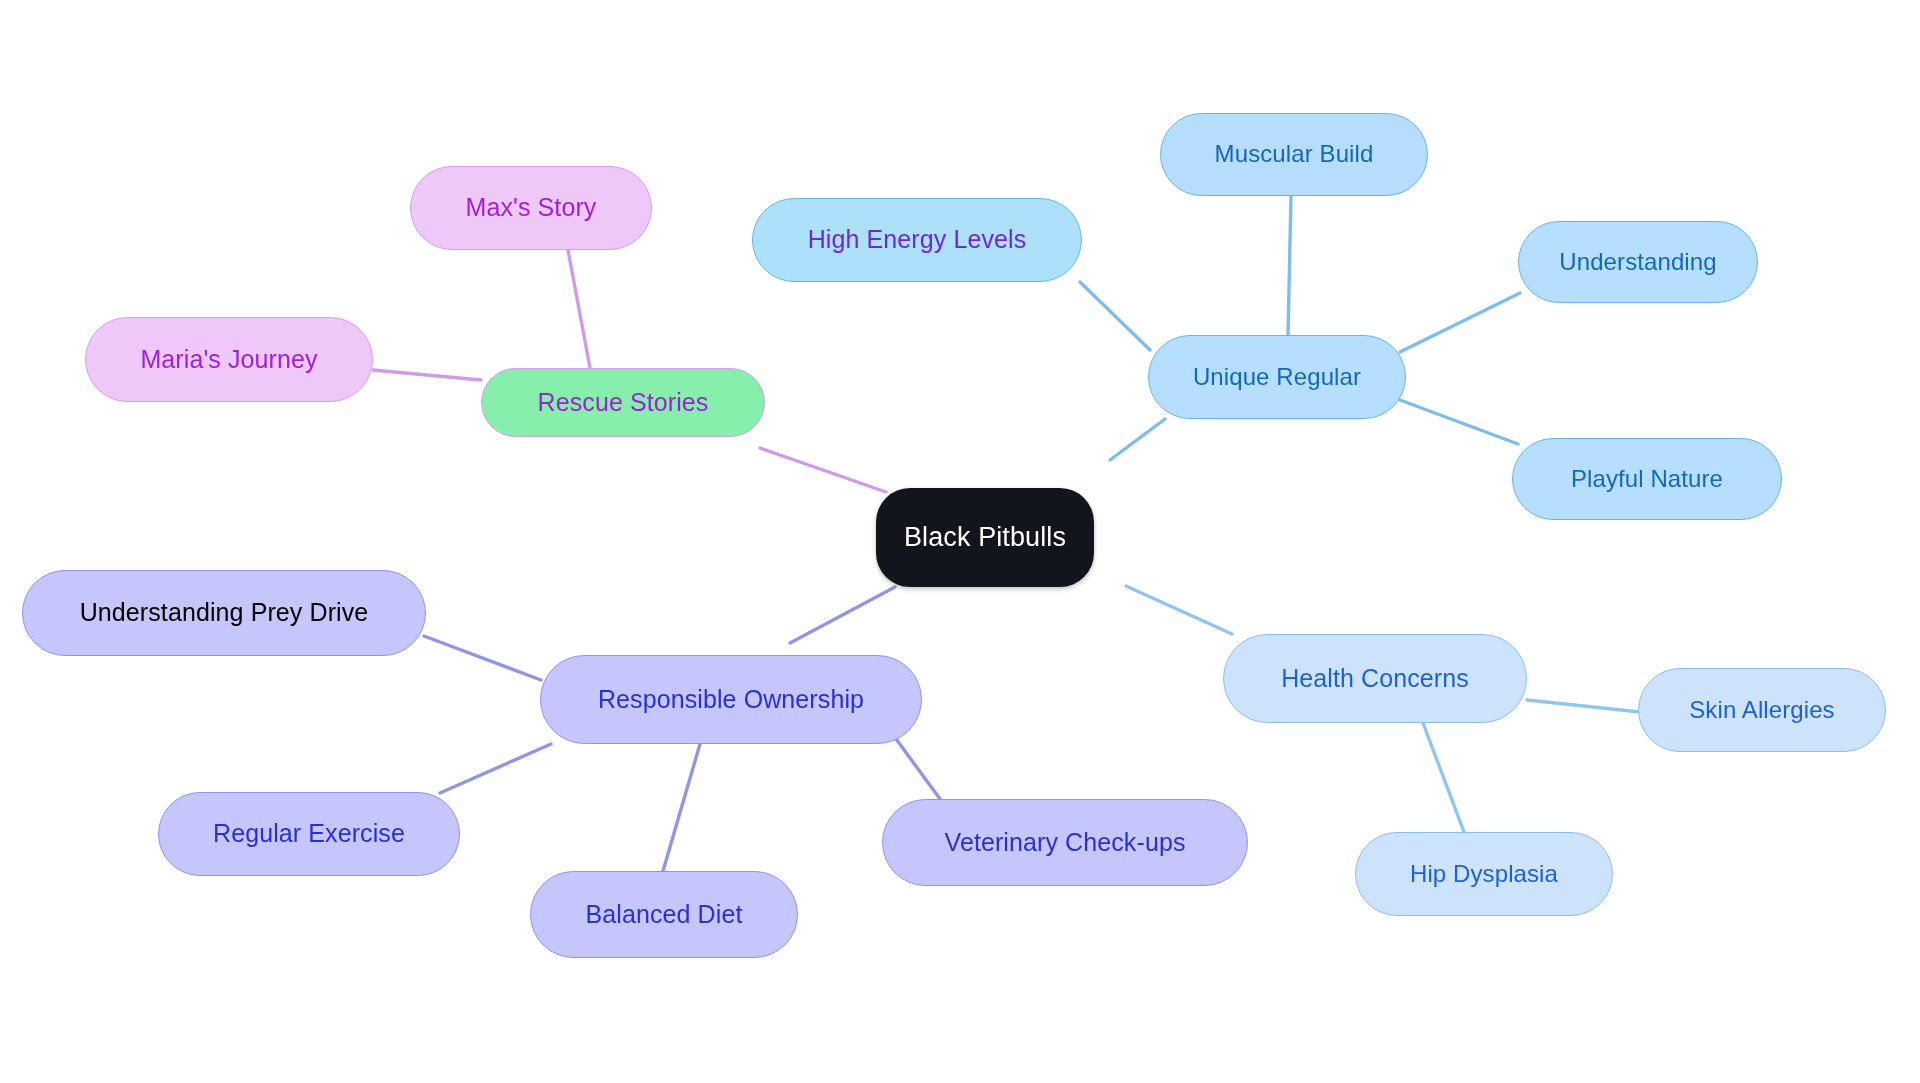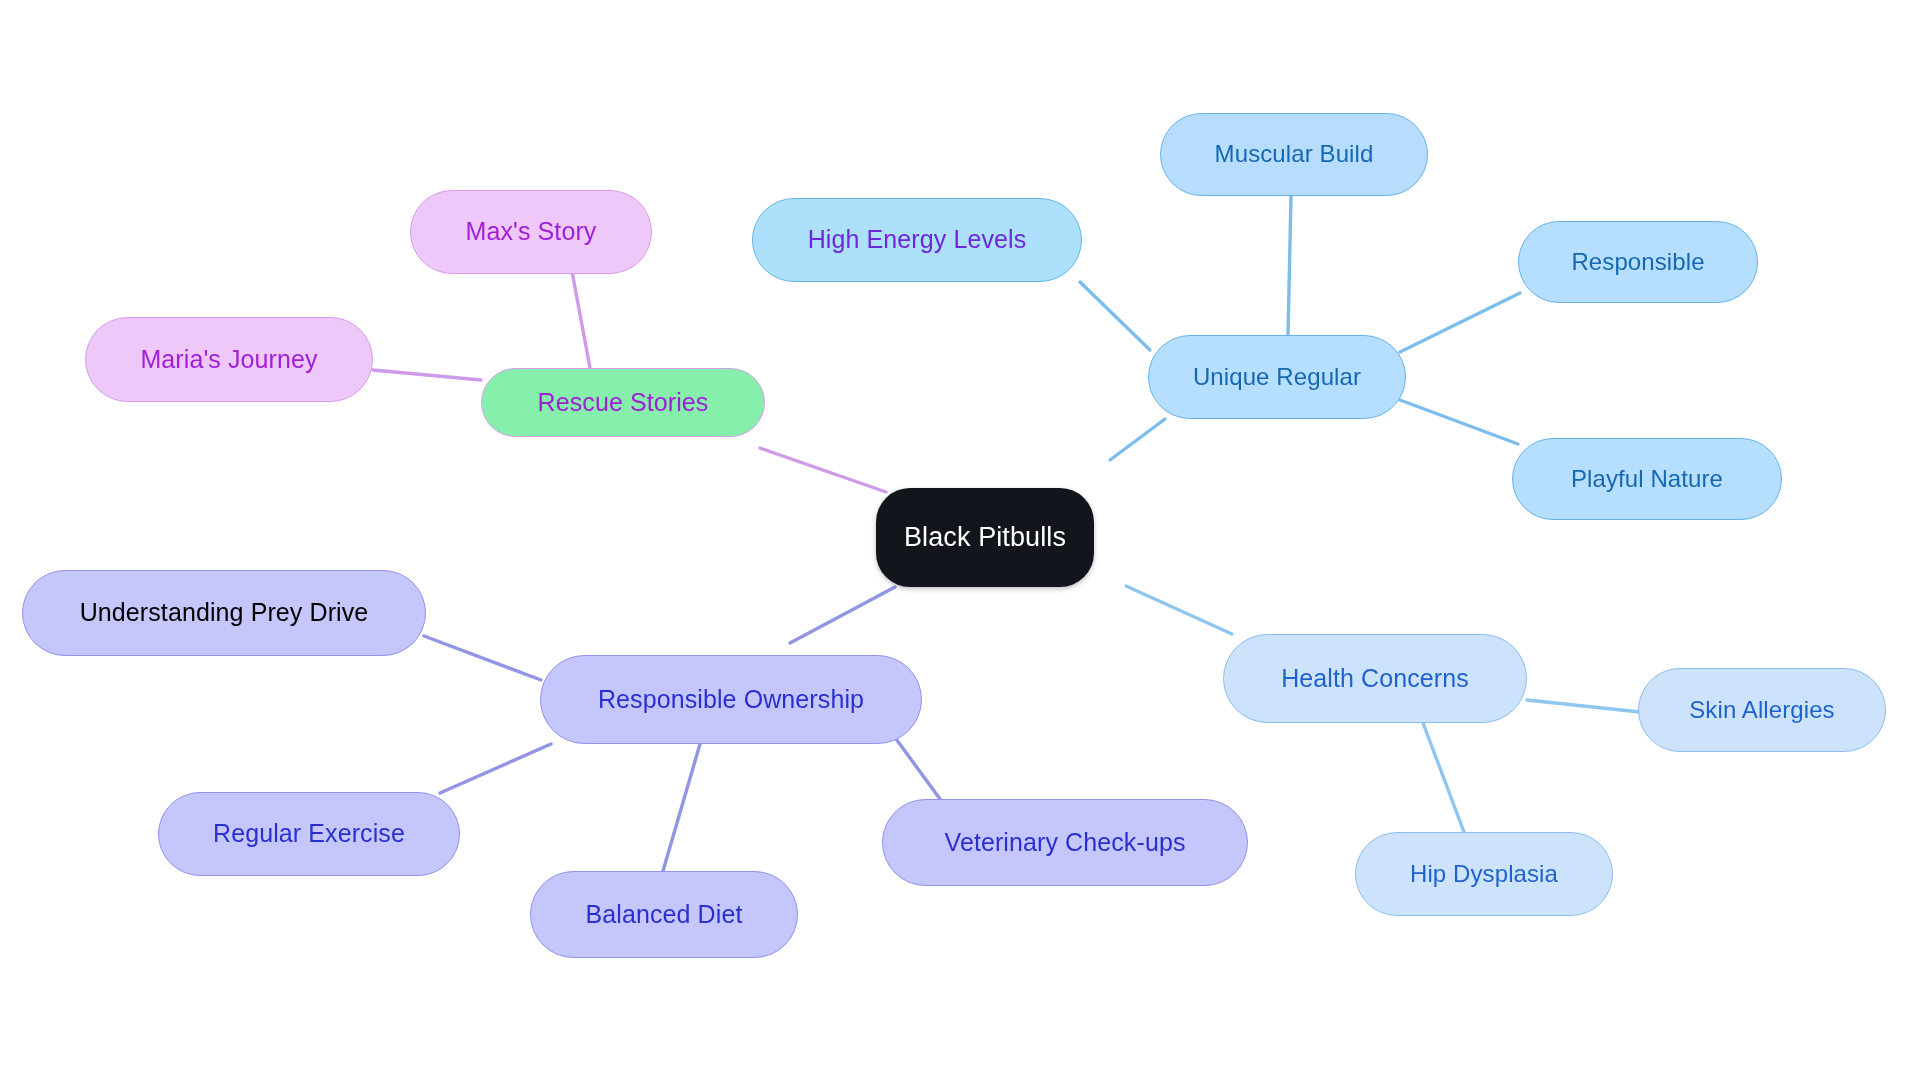--- a/index.html
+++ b/index.html
@@ -71,21 +71,21 @@
       <line x1="481" y1="380" x2="373" y2="370" stroke="#cf9ae8" stroke-width="3.4" stroke-linecap="round"></line>
     </svg>
   <div id="nodes">
       <div class="node" style="left: 1160px; top: 113px; width: 268px; height: 83px; background: rgb(182, 221, 253); color: rgb(22, 104, 179); border-color: rgb(102, 179, 234); font-size: 24px;">
         <span class="node-label">Muscular Build</span>
       </div>
       <div class="node" style="left: 752px; top: 198px; width: 330px; height: 84px; background: rgb(173, 224, 251); color: #6d28d9; border-color: rgb(99, 182, 232); font-size: 25px;">
         <span class="node-label">High Energy Levels</span>
       </div>
       <div class="node" style="left: 1518px; top: 221px; width: 240px; height: 82px; background: rgb(181, 222, 255); color: rgb(22, 104, 179); border-color: rgb(102, 179, 234); font-size: 24px;">
-        <span class="node-label">Responsible</span>
+        <span class="node-label">Understanding</span>
       </div>
       <div class="node" style="left: 1512px; top: 438px; width: 270px; height: 82px; background: rgb(181, 222, 255); color: rgb(22, 104, 179); border-color: rgb(102, 179, 234); font-size: 24px;">
         <span class="node-label">Playful Nature</span>
       </div>
       <div class="node" style="left: 1638px; top: 668px; width: 248px; height: 84px; background: rgb(205, 227, 251); color: rgb(31, 98, 207); border-color: rgb(139, 189, 240); font-size: 24px;">
         <span class="node-label">Skin Allergies</span>
       </div>
       <div class="node" style="left: 1355px; top: 832px; width: 258px; height: 84px; background: rgb(205, 227, 251); color: rgb(31, 98, 207); border-color: rgb(139, 189, 240); font-size: 24px;">
         <span class="node-label">Hip Dysplasia</span>
       </div>
@@ -94,21 +94,21 @@
       </div>
       <div class="node" style="left: 158px; top: 792px; width: 302px; height: 84px; background: rgb(197, 198, 251); color: rgb(42, 48, 207); border-color: rgb(143, 146, 238); font-size: 25px;">
         <span class="node-label">Regular Exercise</span>
       </div>
       <div class="node" style="left: 530px; top: 871px; width: 268px; height: 87px; background: rgb(197, 198, 251); color: rgb(42, 48, 207); border-color: rgb(143, 146, 238); font-size: 25px;">
         <span class="node-label">Balanced Diet</span>
       </div>
       <div class="node" style="left: 882px; top: 799px; width: 366px; height: 87px; background: rgb(197, 198, 251); color: rgb(42, 48, 207); border-color: rgb(143, 146, 238); font-size: 25px;">
         <span class="node-label">Veterinary Check-ups</span>
       </div>
-      <div class="node" style="left: 410px; top: 166px; width: 242px; height: 84px; background: rgb(238, 200, 248); color: rgb(160, 32, 216); border-color: rgb(215, 156, 236); font-size: 25px; margin-top: 24px;">
+      <div class="node" style="left: 410px; top: 166px; width: 242px; height: 84px; background: rgb(238, 200, 248); color: rgb(160, 32, 216); border-color: rgb(215, 156, 236); font-size: 25px;">
         <span class="node-label">Max's Story</span>
       </div>
       <div class="node" style="left: 85px; top: 317px; width: 288px; height: 85px; background: rgb(238, 200, 248); color: rgb(160, 32, 216); border-color: rgb(215, 156, 236); font-size: 25px;">
         <span class="node-label">Maria's Journey</span>
       </div>
       <div class="node" style="left: 1148px; top: 335px; width: 258px; height: 84px; background: rgb(182, 222, 255); color: rgb(22, 104, 179); border-color: rgb(102, 179, 234); font-size: 24px;">
         <span class="node-label">Unique Regular</span>
       </div>
       <div class="node" style="left: 1223px; top: 634px; width: 304px; height: 89px; background: rgb(205, 227, 251); color: rgb(31, 98, 207); border-color: rgb(139, 189, 240); font-size: 25px;">
         <span class="node-label">Health Concerns</span>

